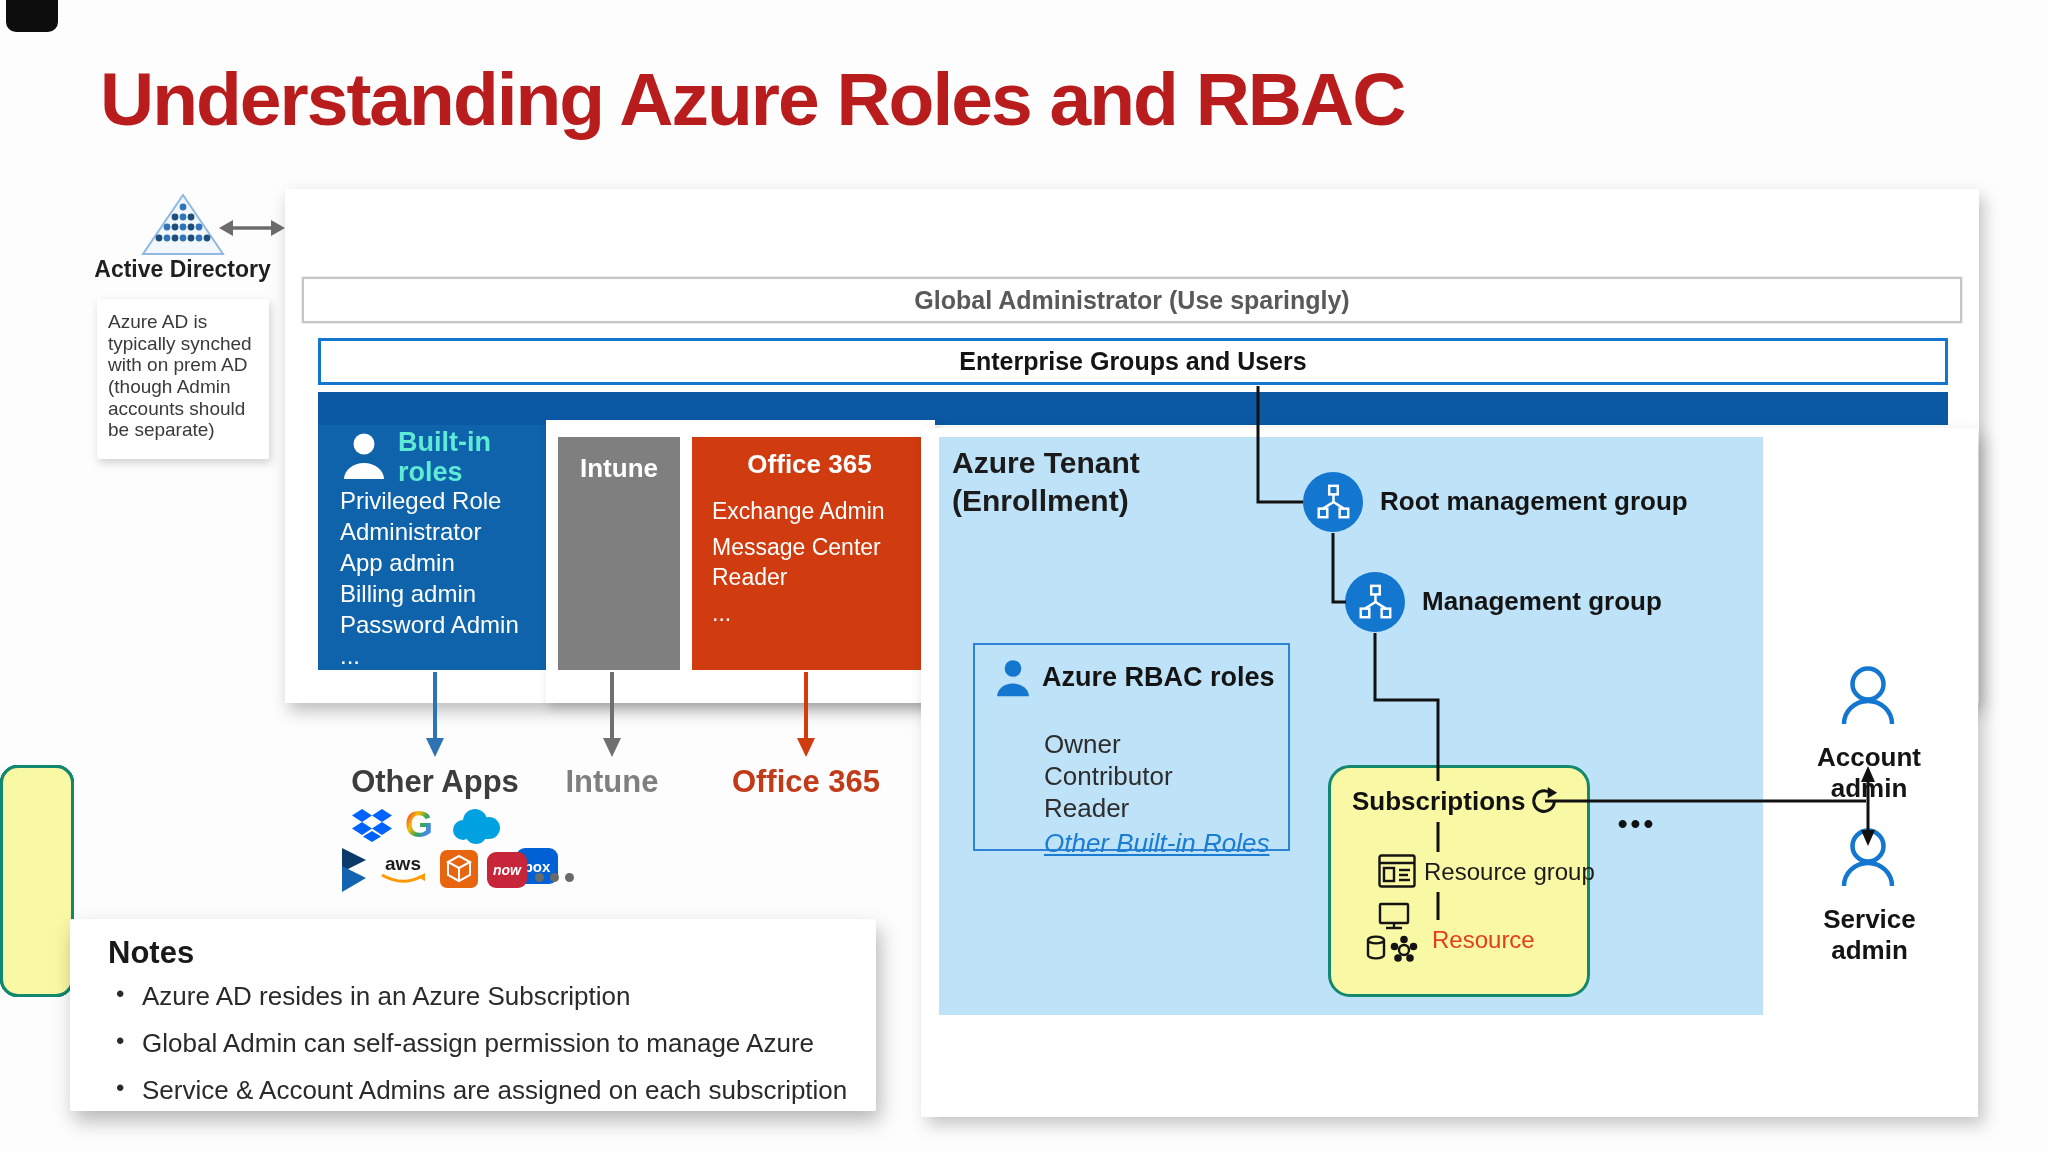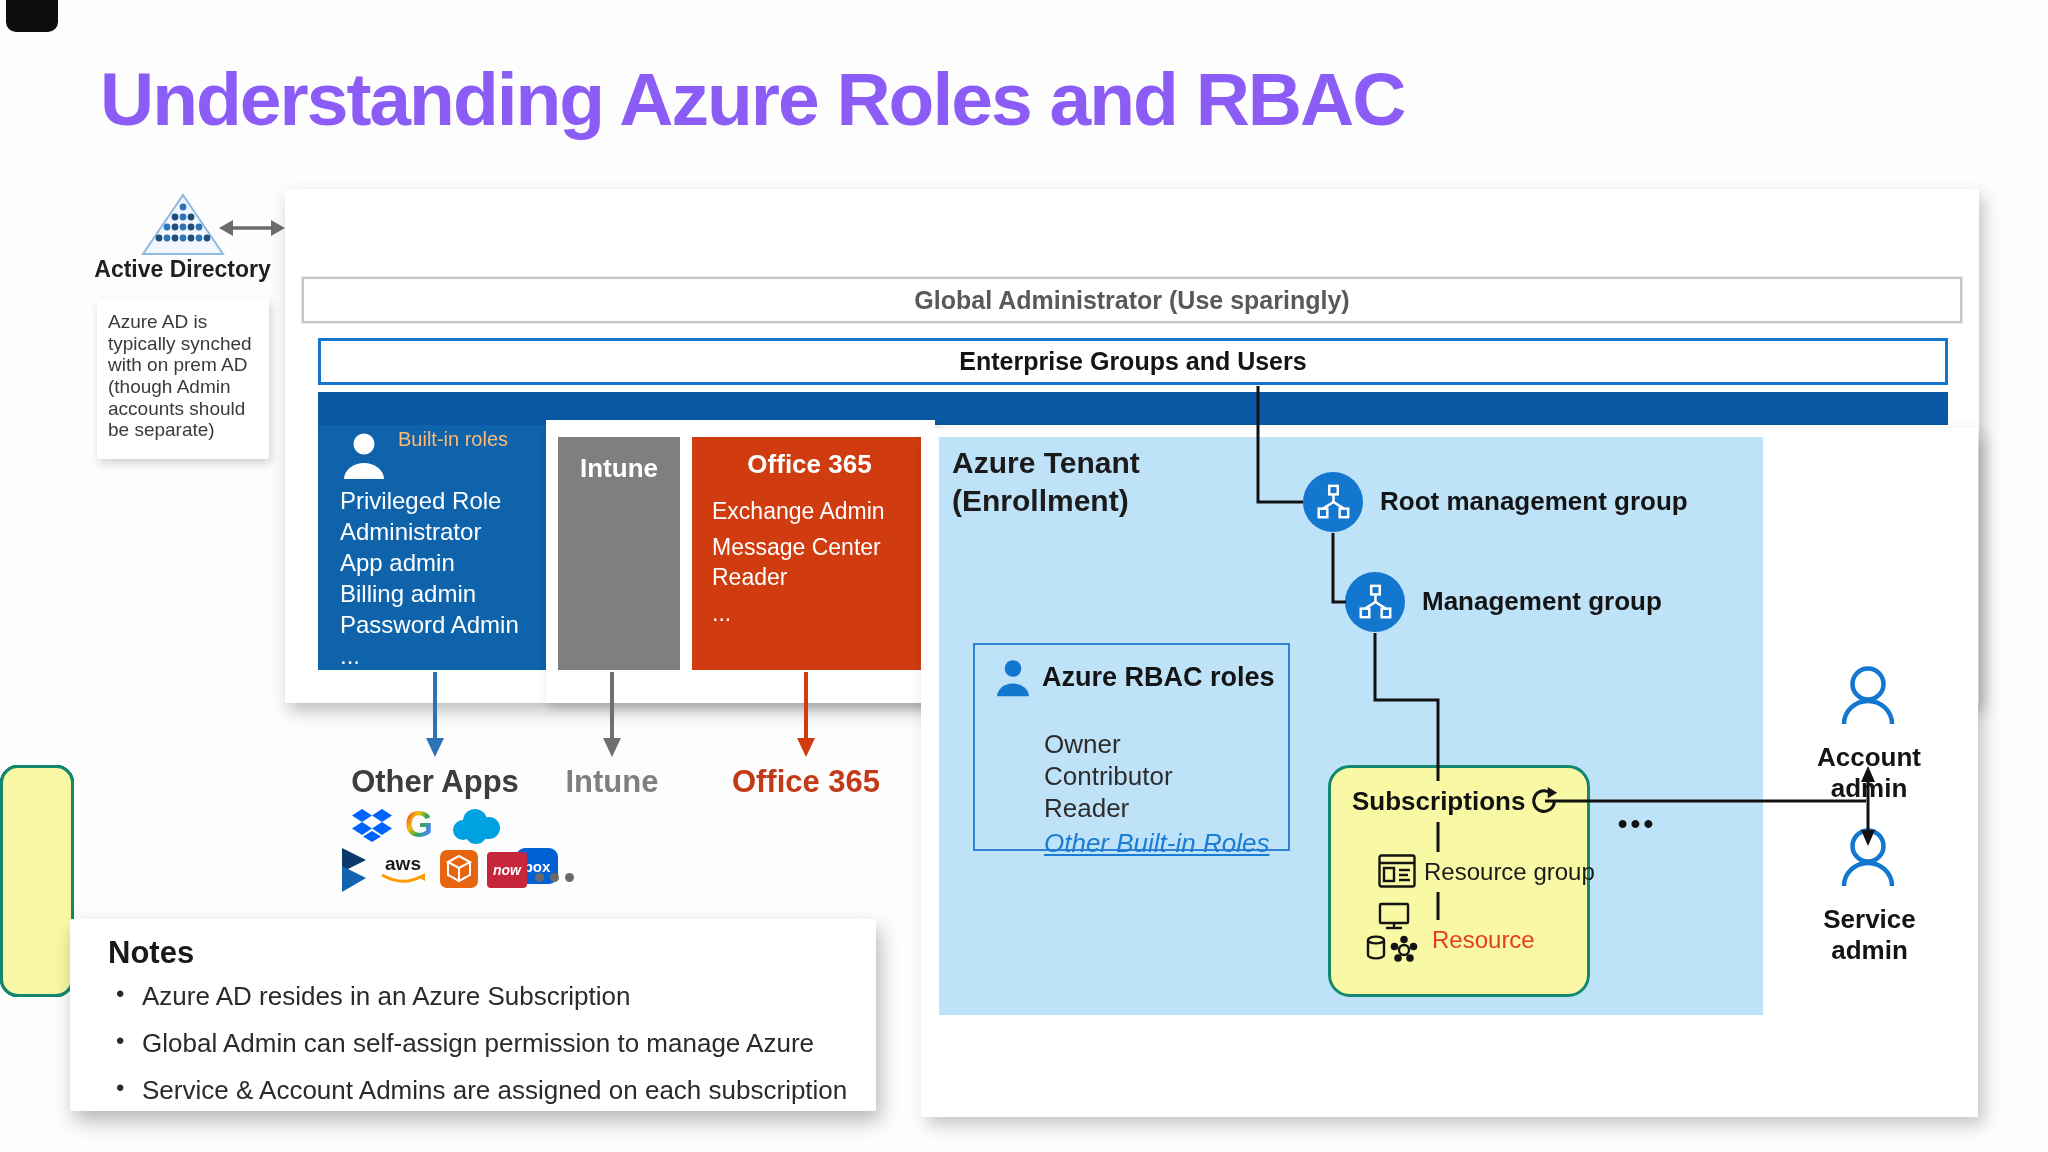--- a/index.html
+++ b/index.html
@@ -19,58 +19,58 @@
   *{margin:0;padding:0;box-sizing:border-box;}
   html,body{background:#e9e9e9;}
   body{font-family:"Liberation Sans","DejaVu Sans",sans-serif;}
   #stage{position:relative;width:2048px;height:1152px;background:#fdfdfd;overflow:hidden;}
 
   .abs{position:absolute;}
 
   
   .corner-chip{left:6px;top:-10px;width:52px;height:42px;background:#0d0d0d;border-radius:10px;}
 
-  .slide-title{left:100px;top:56px;width:1500px;font-size:75px;font-weight:800;letter-spacing:-2px;color:#8b5cf6;}
+  .slide-title{left:100px;top:56px;width:1500px;font-size:75px;font-weight:800;letter-spacing:-2px;color:#b91c1c;}
 
   
   .ad-icon{left:140px;top:192px;width:86px;height:66px;}
   .ad-label{left:70px;top:256px;width:225px;text-align:center;font-size:23px;font-weight:700;color:#1f1f1f;}
   .ad-note{left:97px;top:299px;width:172px;height:160px;background:#fff;box-shadow:2px 4px 10px rgba(0,0,0,.18);padding:12px 11px;font-size:19px;line-height:1.14;color:#3a3a3a;border-radius:2px;}
 
   
   .main-panel{left:285px;top:189px;width:1694px;height:514px;background:#fff;box-shadow:4px 8px 16px rgba(0,0,0,.25);}
   .aad-bar{left:0;top:0;width:100%;height:73px;background:var(--ms-blue);}
   .aad-logo{left:14px;top:9px;width:55px;height:55px;}
   .aad-title{left:92px;top:0;height:73px;line-height:73px;color:#fff;font-size:30px;font-weight:700;}
   .global-bar{left:17px;top:88px;width:1660px;height:46px;background:#fff;border:2px solid #c6c6c6;box-shadow:0 0 0 1px #ececec;text-align:center;line-height:42px;font-size:25px;font-weight:700;color:#595959;}
   .enterprise-bar{left:33px;top:149px;width:1630px;height:47px;background:#fff;border:3px solid var(--ms-blue);text-align:center;line-height:40px;font-size:25px;font-weight:700;color:#141414;}
   .builtin-box{left:33px;top:203px;width:228px;height:278px;background:var(--box-blue);}
   .dark-bar{left:33px;top:203px;width:1630px;height:33px;background:var(--dark-blue);}
   .builtin-person{left:22px;top:40px;width:48px;height:48px;}
-  .builtin-title{left:80px;top:36px;width:135px;font-size:20px;line-height:1.1;font-weight:400;color:#fdba74;}
+  .builtin-title{left:80px;top:36px;width:135px;font-size:27px;line-height:1.1;font-weight:700;color:#5eead4;}
   .builtin-list{left:22px;top:94px;width:192px;color:#fff;font-size:24px;line-height:1.29;list-style:none;}
   .subpanel{left:261px;top:231px;width:389px;height:283px;background:#fff;box-shadow:3px 5px 10px rgba(0,0,0,.16);}
   .intune-box{left:12px;top:17px;width:122px;height:233px;background:var(--intune-gray);text-align:center;}
   .intune-box span{display:block;margin-top:16px;color:#fff;font-size:26px;font-weight:700;}
   .office-box{left:146px;top:17px;width:235px;height:233px;background:var(--office-orange);color:#fff;}
   .office-title{display:block;text-align:center;margin-top:12px;font-size:26px;font-weight:700;}
   .office-list{position:absolute;left:20px;top:60px;width:200px;font-size:23px;line-height:1.3;list-style:none;}
   .office-list li{margin-bottom:6px;}
 
   
   .other-apps-label{left:335px;top:764px;width:200px;text-align:center;font-size:31px;font-weight:800;color:#3d3d3d;}
   .intune-label{left:542px;top:764px;width:140px;text-align:center;font-size:31px;font-weight:700;color:#7f7f7f;}
   .office-label{left:716px;top:764px;width:180px;text-align:center;font-size:31px;font-weight:700;color:var(--office-label);}
 
   
   .appicon{display:flex;align-items:center;justify-content:center;}
   .box-app{left:516px;top:810px;width:42px;height:36px;background:#0061d5;border-radius:9px;color:#fff;font-size:15px;font-weight:700;margin-top:38px;}
   .google-app{left:398px;top:804px;width:42px;height:42px;font-size:36px;font-weight:800;}
   .google-app i{font-style:normal;background:linear-gradient(120deg,#ea4335 15%,#fbbc05 35%,#34a853 55%,#4285f4 75%);-webkit-background-clip:text;background-clip:text;color:#4285f4;-webkit-text-fill-color:transparent;}
-  .now-app{left:487px;top:852px;width:40px;height:36px;background:#c7253a;border-radius:4px;color:#fff;font-size:14px;font-weight:700;font-style:italic;}
+  .now-app{left:487px;top:852px;width:40px;height:36px;background:#c7253a;border-radius:9px;color:#fff;font-size:14px;font-weight:700;font-style:italic;}
   .aws-app{left:378px;top:850px;width:50px;height:40px;flex-direction:column;}
   .aws-app b{font-size:19px;color:#1b1b1b;letter-spacing:0;line-height:1;}
   .dots-app{left:535px;top:868px;width:46px;}
   .dots-app i{display:inline-block;width:9px;height:9px;border-radius:50%;background:#6a6a6a;margin-right:6px;}
 
   
   .right-panel{left:921px;top:428px;width:1057px;height:689px;background:#fff;box-shadow:6px 8px 16px rgba(0,0,0,.22);}
   .tenant-box{left:18px;top:9px;width:824px;height:578px;background:var(--light-blue);}
   .tenant-title{left:952px;top:444px;width:280px;font-size:30px;font-weight:700;line-height:1.25;color:#1b1b1b;}
   .mg-circle{width:60px;height:60px;border-radius:50%;background:var(--ms-blue);display:flex;align-items:center;justify-content:center;}

